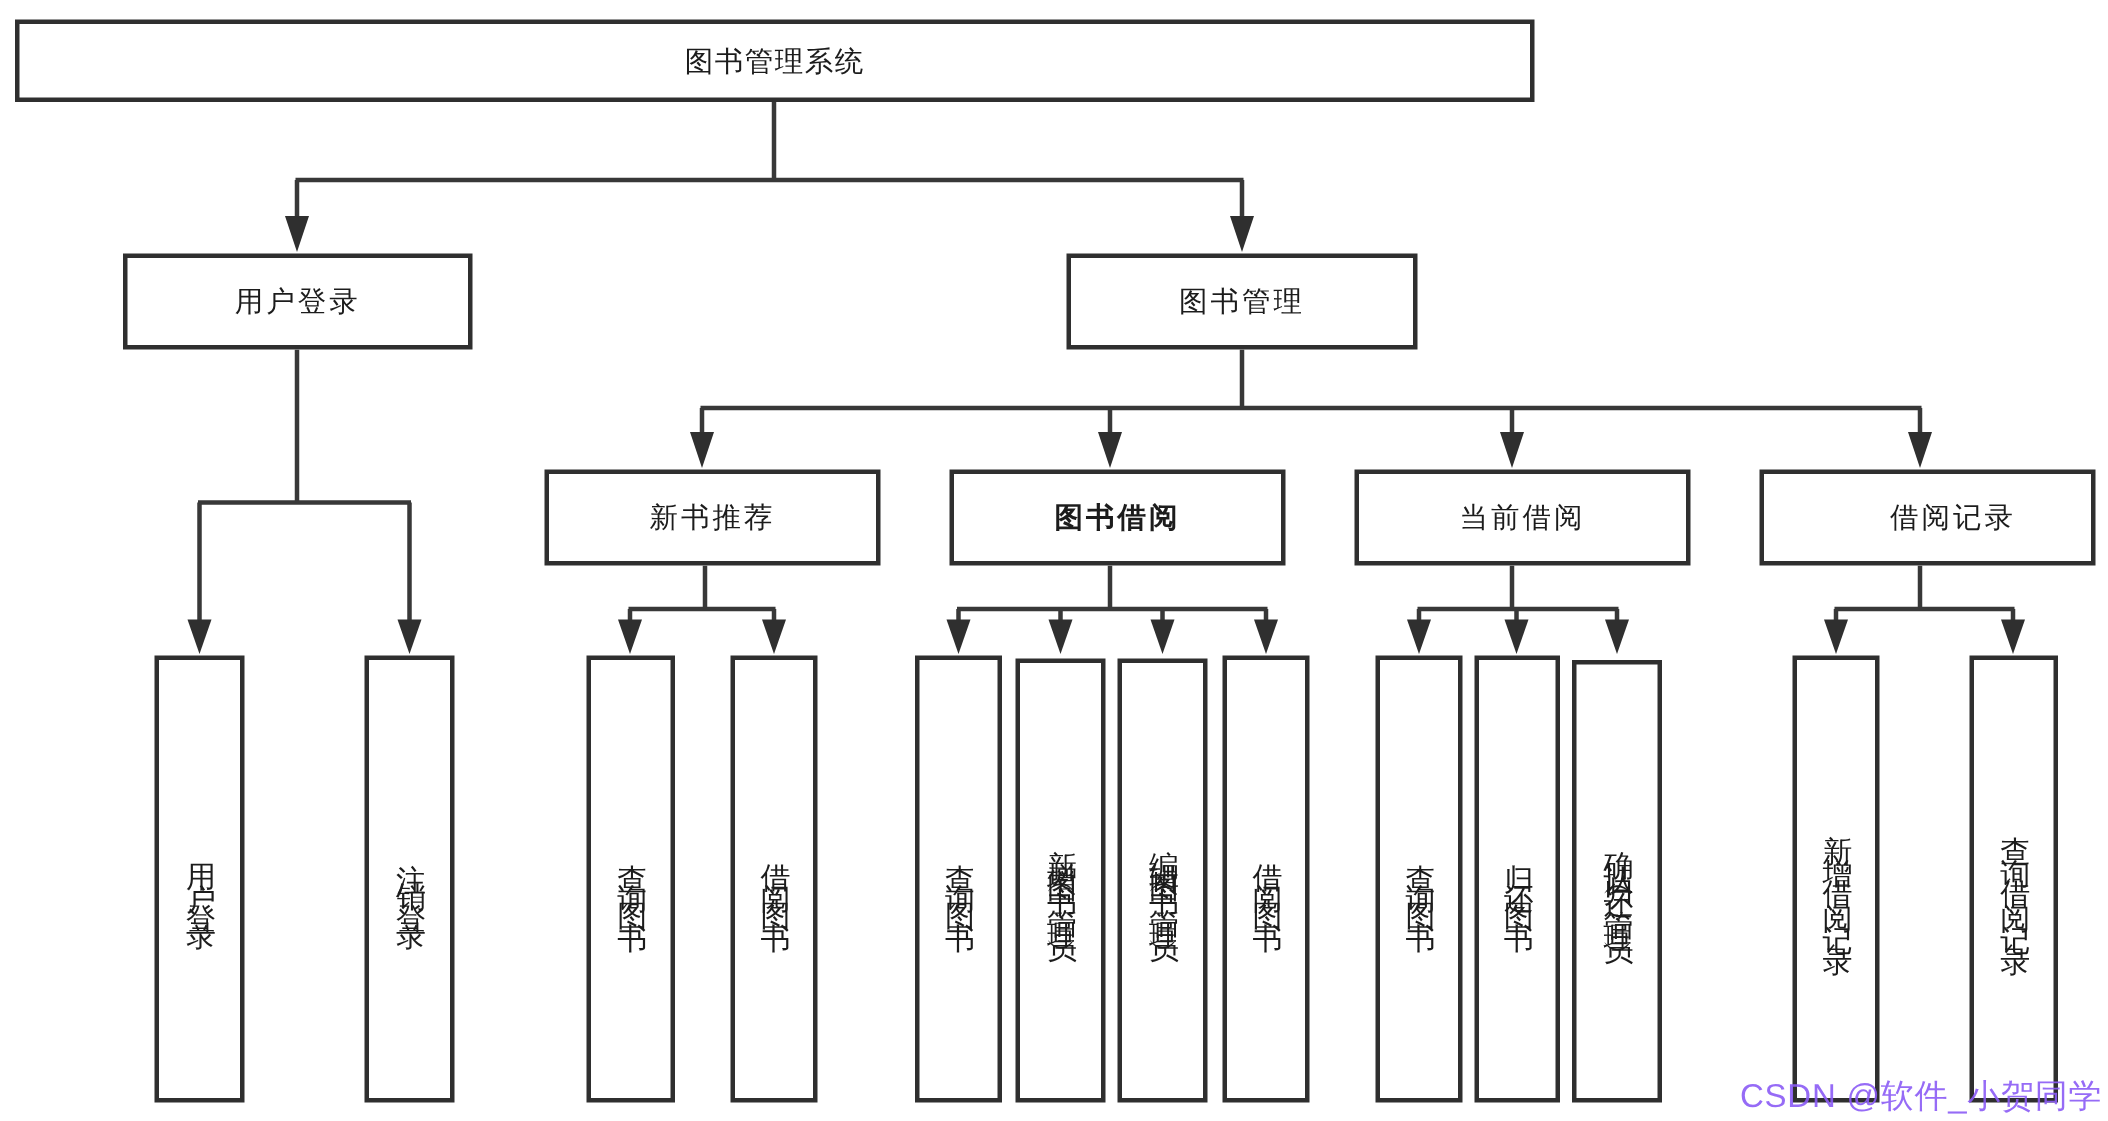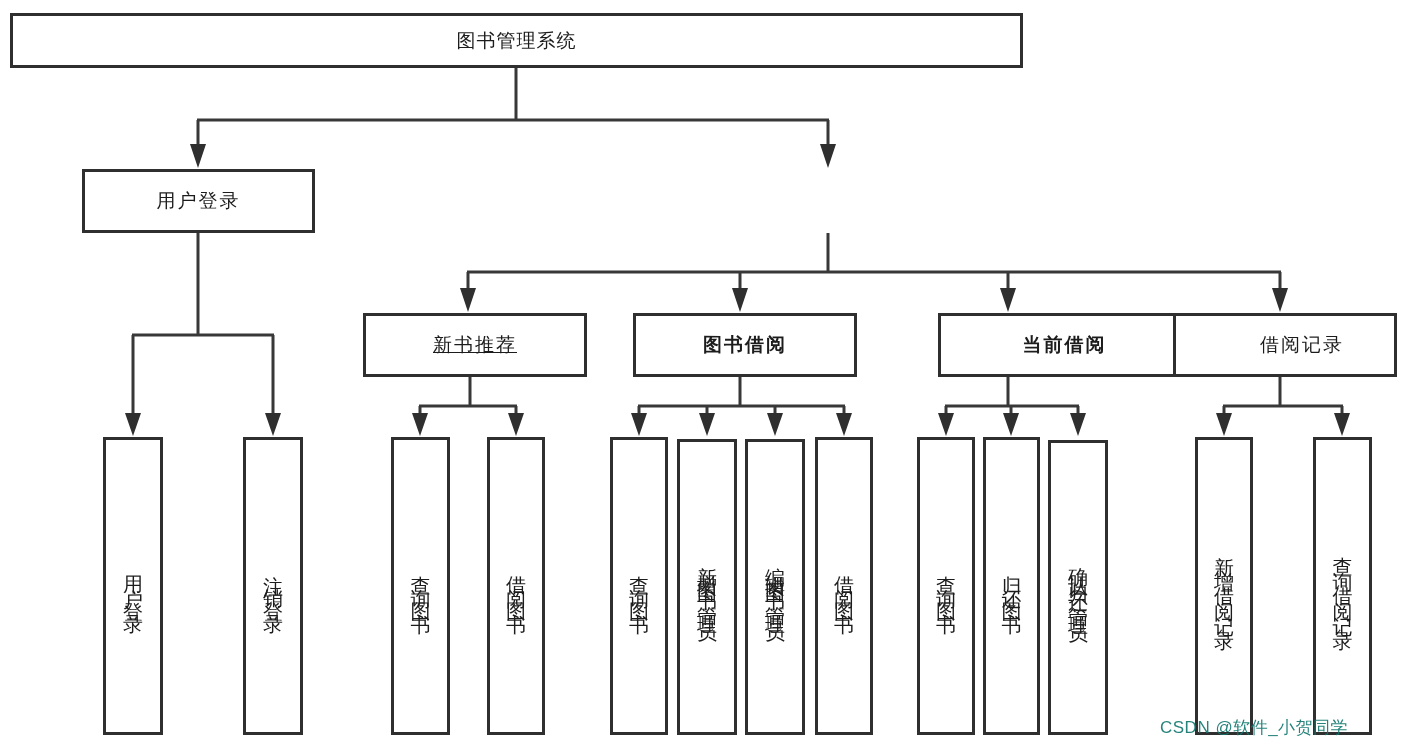--- a/index.html
+++ b/index.html
@@ -39,23 +39,23 @@
     line-height: 1.05;
     white-space: nowrap;
   }
   .ls4 span { letter-spacing: 13px; }
   .ls6 span { letter-spacing: 15px; }
   .ls9 span { letter-spacing: 8px;  }
   .watermark {
     position: absolute;
     left: 1160px;
     top: 716px;
-    font-size: 17px;
+    font-size: 22px;
     letter-spacing: 0.5px;
-    color: #0f766e;
+    color: #8b5cf6;
     opacity: 0.9;
     z-index: 5;
     white-space: nowrap;
   }
 </style>
 </head>
 <body>
 
 <div class="canvas">
 
@@ -102,28 +102,31 @@
     </g>
   </svg>
 
   <div class="node root-box" style="left:10px; top:13px; width:1013px; height:55px;">
     <span>图书管理系统</span>
   </div>
 
   <div class="node branch-box" style="left:82px; top:169px; width:233px; height:64px;">
     <span>用户登录</span>
   </div>
+  <div class="node branch-box" style="left:711px; top:169px; width:234px; height:64px;">
+    <span>图书管理</span>
+  </div>
 
-  <div class="node branch-box" style="left:363px; top:313px; width:224px; height:64px;text-decoration:underline;">
+  <div class="node branch-box" style="left:363px; top:313px; width:224px; height:64px;">
     <span>新书推荐</span>
   </div>
   <div class="node branch-box" style="left:633px; top:313px; width:224px; height:64px;font-weight:bold;">
     <span>图书借阅</span>
   </div>
-  <div class="node branch-box" style="left:938px; top:313px; width:253px; height:64px;font-weight:bold;">
+  <div class="node branch-box" style="left:903px; top:313px; width:224px; height:64px;">
     <span>当前借阅</span>
   </div>
   <div class="node branch-box" style="left:1173px; top:313px; width:224px; height:64px;padding-left:34px;">
     <span>借阅记录</span>
   </div>
 
   <div class="node leaf ls4" style="left:103px; top:437px; width:60px; height:298px;">
     <span>用户登录</span>
   </div>
   <div class="node leaf ls4" style="left:243px; top:437px; width:60px; height:298px;">

